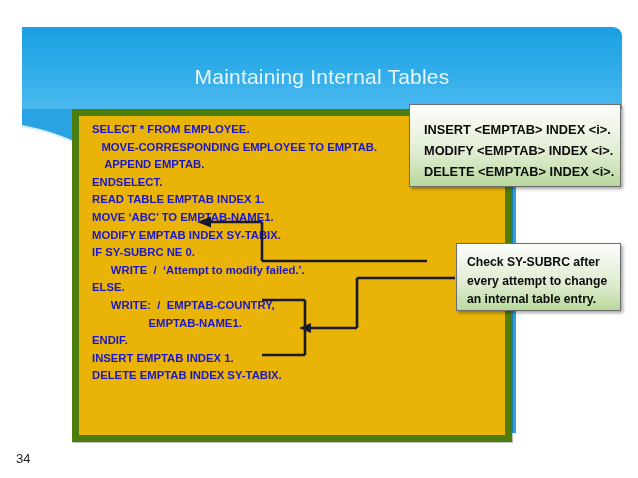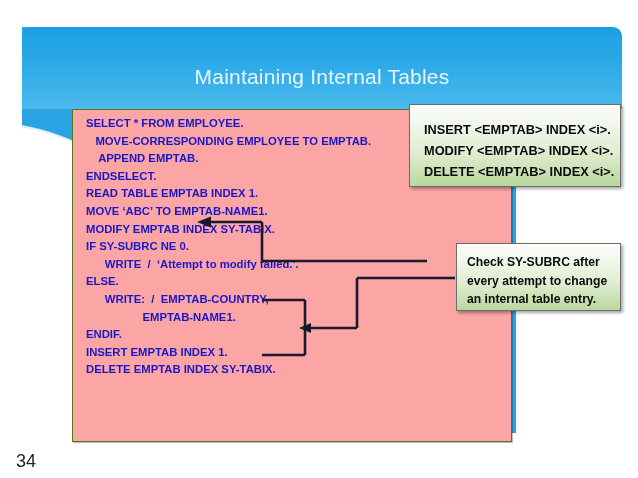--- a/index.html
+++ b/index.html
@@ -114,22 +114,22 @@
     white-space: nowrap;
   }
 
   
   .code-block {
     position: absolute;
     left: 72px;
     top: 98px;
     width: 440px;
     height: 333px;
-    background: #fca5a5;
-    border: 1px solid #4d7c0f;
+    background: #eab308;
+    border: 7px solid #4d7c0f;
     box-sizing: border-box;
     box-shadow: 1px 1px 0 rgba(0,0,0,0.25);
   }
   .code-lines {
     position: absolute;
     left: 13px;
     top: 5px;
     color: #1a17c8;
     font-size: 11.3px;
     font-weight: bold;
@@ -183,21 +183,21 @@
     height: 478px;
     pointer-events: none;
   }
 
   
   .page-number {
     position: absolute;
     left: 16px;
     top: 440px;
     color: #231f20;
-    font-size: 18px;
+    font-size: 13px;
     font-family: "Liberation Sans", sans-serif;
   }
 </style>
 </head>
 <body>
 
 <div id="slide">
 
   <div class="slide-body-bg"></div>
   <div class="slide-header-bg"></div>

